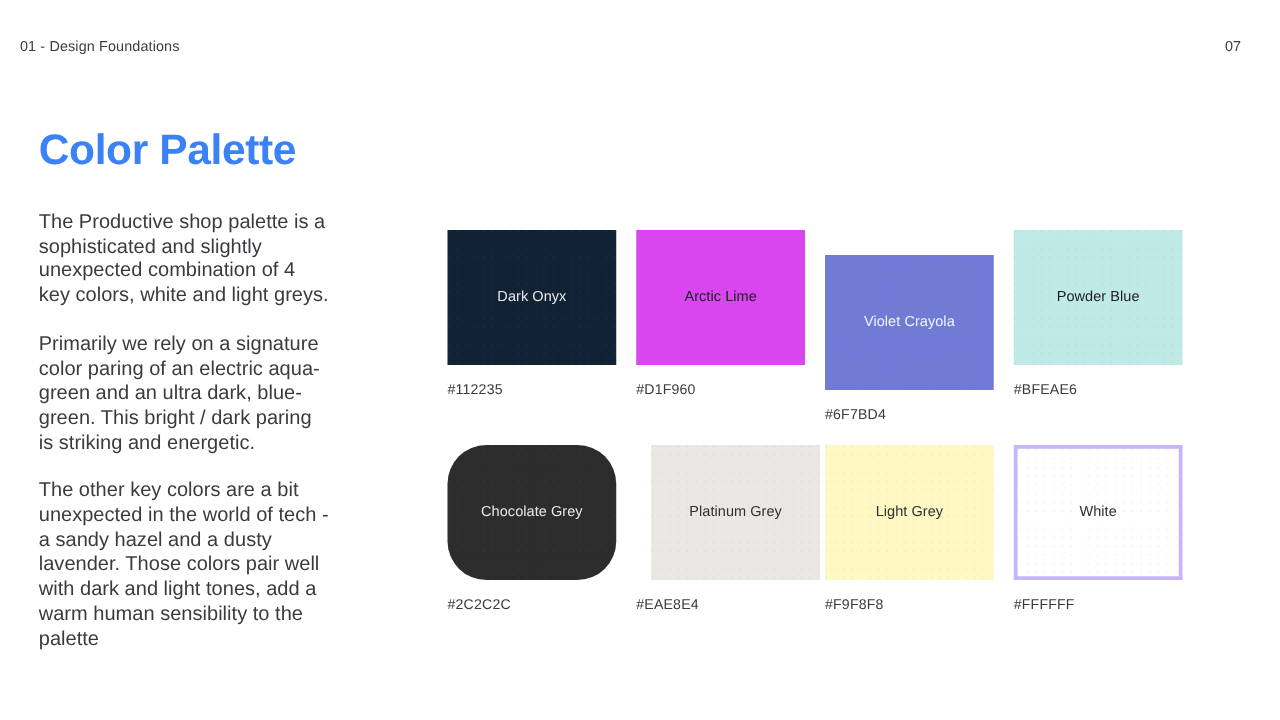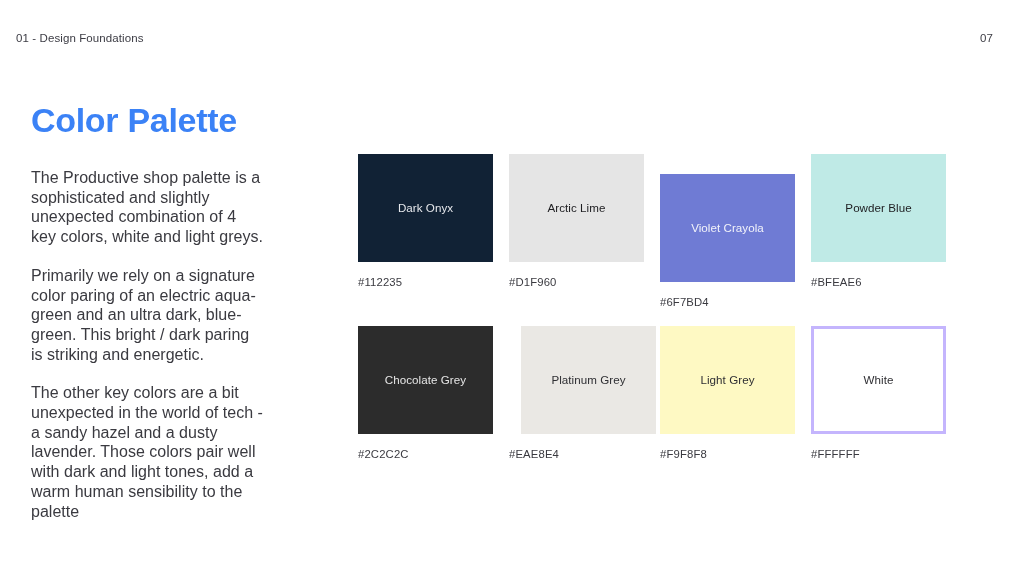--- a/index.html
+++ b/index.html
@@ -70,21 +70,21 @@
     margin: 0 0 19px 0;
     letter-spacing: 0.02px;
   }
   .copy-paragraph:last-child {
     margin-bottom: 0;
   }
 
   
   .swatch-grid {
     position: absolute;
-    top: 154px;
+    top: 184px;
     left: 358px;
     width: 634px;
     display: grid;
     grid-template-columns: repeat(4, 135px);
     grid-auto-rows: auto;
     column-gap: 31px;
     row-gap: 25px;
     gap: 16px;
   }
   .swatch-cell {
@@ -146,39 +146,39 @@
 </div>
 
 <div class="swatch-grid">
     <div class="swatch-cell">
       <div class="swatch-chip" style="background: rgb(17, 34, 53);">
         <span class="swatch-name" style="color: rgb(230, 232, 236);">Dark Onyx</span>
       </div>
       <div class="swatch-hex">#112235</div>
     </div>
     <div class="swatch-cell">
-      <div class="swatch-chip" style="background: #e5e5e5;">
+      <div class="swatch-chip" style="background: #d946ef;">
         <span class="swatch-name" style="color: rgb(29, 29, 32);">Arctic Lime</span>
       </div>
       <div class="swatch-hex">#D1F960</div>
     </div>
     <div class="swatch-cell">
       <div class="swatch-chip" style="background: rgb(111, 123, 212); margin-top: 20px;">
         <span class="swatch-name" style="color: rgb(242, 243, 250);">Violet Crayola</span>
       </div>
       <div class="swatch-hex">#6F7BD4</div>
     </div>
     <div class="swatch-cell">
       <div class="swatch-chip" style="background: rgb(191, 234, 230);">
         <span class="swatch-name" style="color: rgb(29, 29, 32);">Powder Blue</span>
       </div>
       <div class="swatch-hex">#BFEAE6</div>
     </div>
     <div class="swatch-cell">
-      <div class="swatch-chip" style="background: rgb(44, 44, 44);">
+      <div class="swatch-chip" style="background: rgb(44, 44, 44); border-radius: 31px;">
         <span class="swatch-name" style="color: rgb(230, 230, 230);">Chocolate Grey</span>
       </div>
       <div class="swatch-hex">#2C2C2C</div>
     </div>
     <div class="swatch-cell">
       <div class="swatch-chip" style="background: rgb(234, 232, 228); margin-left: 12px;">
         <span class="swatch-name" style="color: rgb(47, 47, 51);">Platinum Grey</span>
       </div>
       <div class="swatch-hex">#EAE8E4</div>
     </div>

